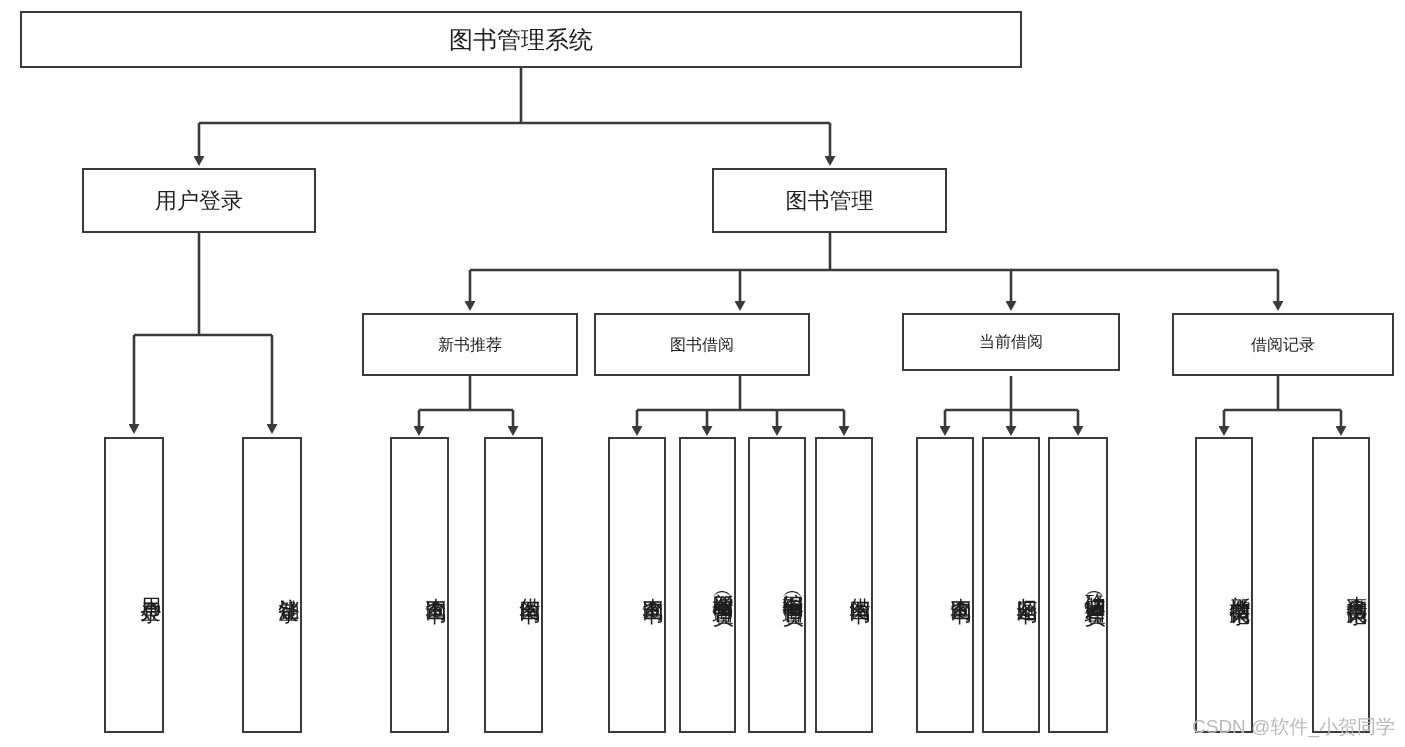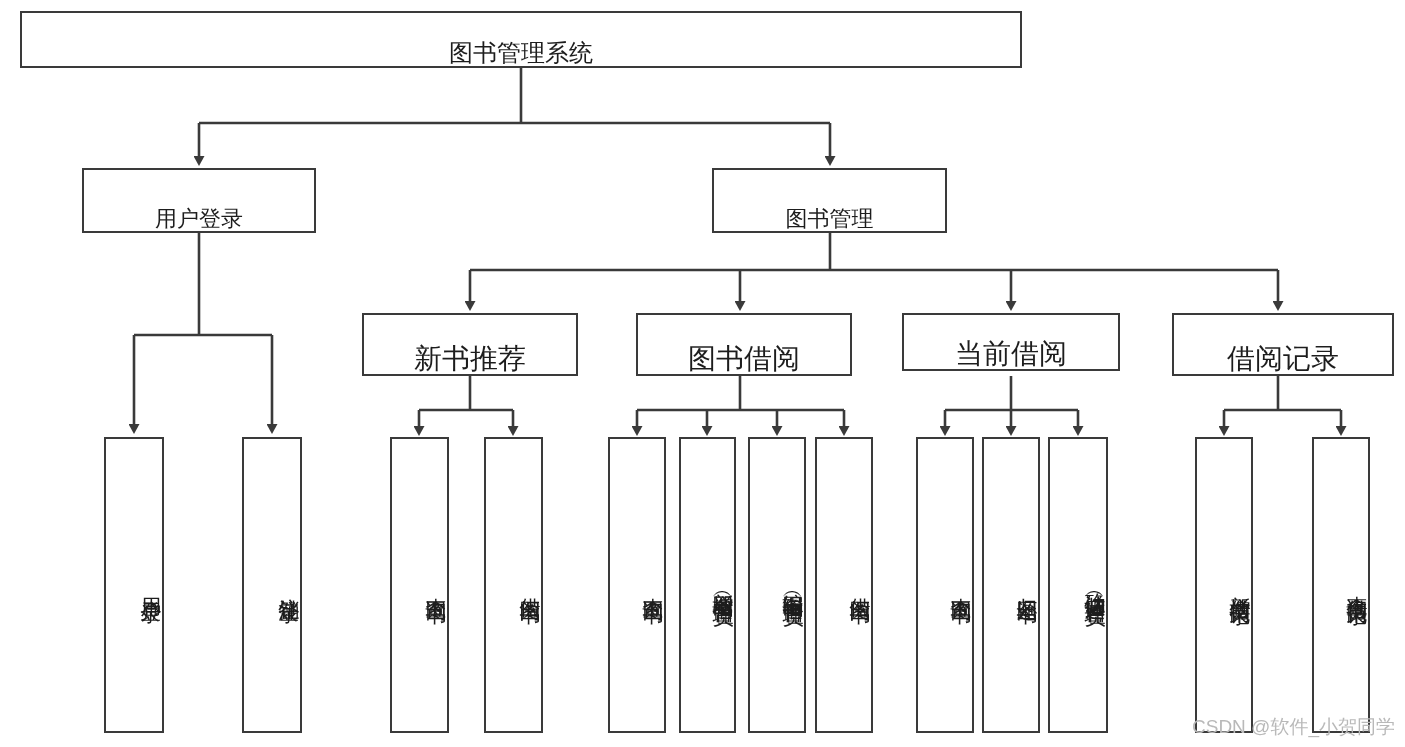--- a/index.html
+++ b/index.html
@@ -16,33 +16,33 @@
     height: 747px;
     background: #ffffff;
     overflow: hidden;
   }
   .node {
     position: absolute;
     box-sizing: border-box;
     border: 2px solid #3a3a3a;
     background: #ffffff;
     display: flex;
-    align-items: flex-end;
+    align-items: center;
     justify-content: center;
     color: #1d1d1d;
     line-height: 1.08;
   }
   .node.level0 {
     font-size: 24px;
   }
   .node.level1 {
     font-size: 22px;
   }
   .node.level2 {
-    font-size: 28px;
+    font-size: 16px;
   }
   .node.leaf {
     writing-mode: vertical-rl;
     text-orientation: upright;
     font-size: 21px;
     letter-spacing: 2px;
     padding-top: 6px;
     padding-bottom: 6px;
     align-items: flex-start;
     justify-content: center;
@@ -132,21 +132,21 @@
   <div class="node level1" style="left:82px; top:168px; width:234px; height:65px;">
     <span>用户登录</span>
   </div>
   <div class="node level1" style="left:712px; top:168px; width:235px; height:65px;">
     <span>图书管理</span>
   </div>
 
   <div class="node level2" style="left:362px; top:313px; width:216px; height:63px;">
     <span>新书推荐</span>
   </div>
-  <div class="node level2" style="left:636px; top:313px; width:216px; height:63px;">
+  <div class="node level2" style="left:594px; top:313px; width:216px; height:63px;">
     <span>图书借阅</span>
   </div>
   <div class="node level2" style="left:902px; top:313px; width:218px; height:58px;">
     <span>当前借阅</span>
   </div>
   <div class="node level2" style="left:1172px; top:313px; width:222px; height:63px;">
     <span>借阅记录</span>
   </div>
 
   <div class="node leaf" style="left:104px; top:437px; width:60px; height:296px;">

